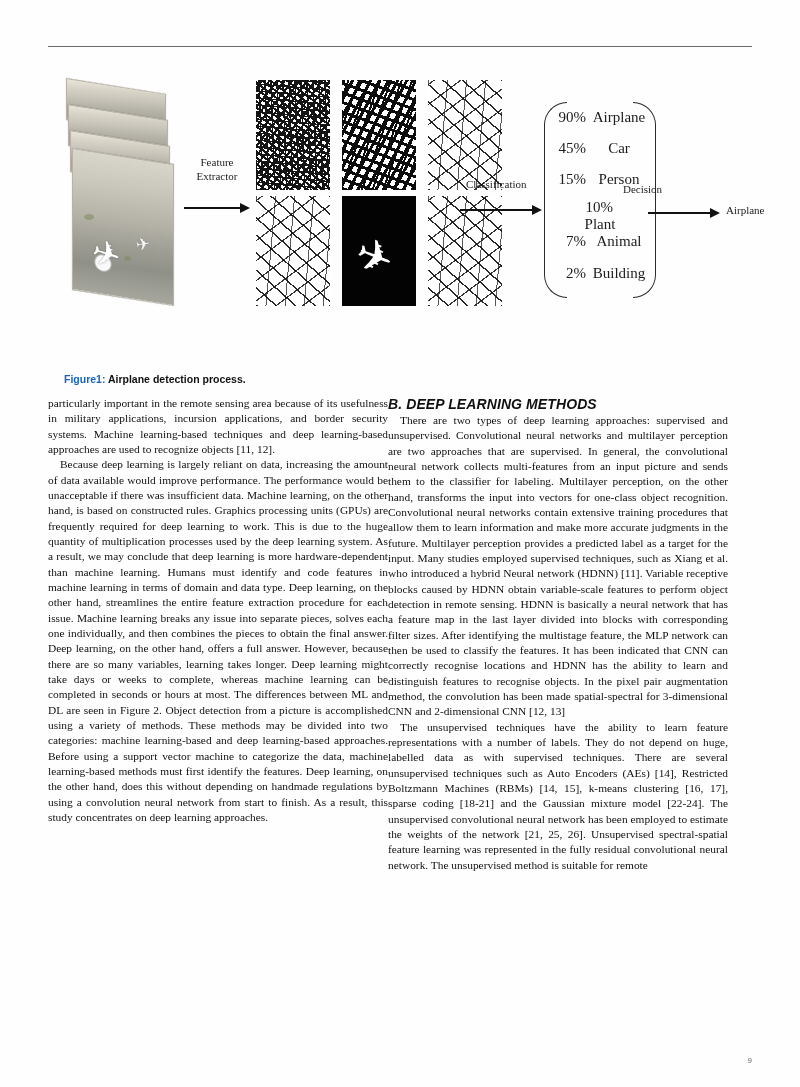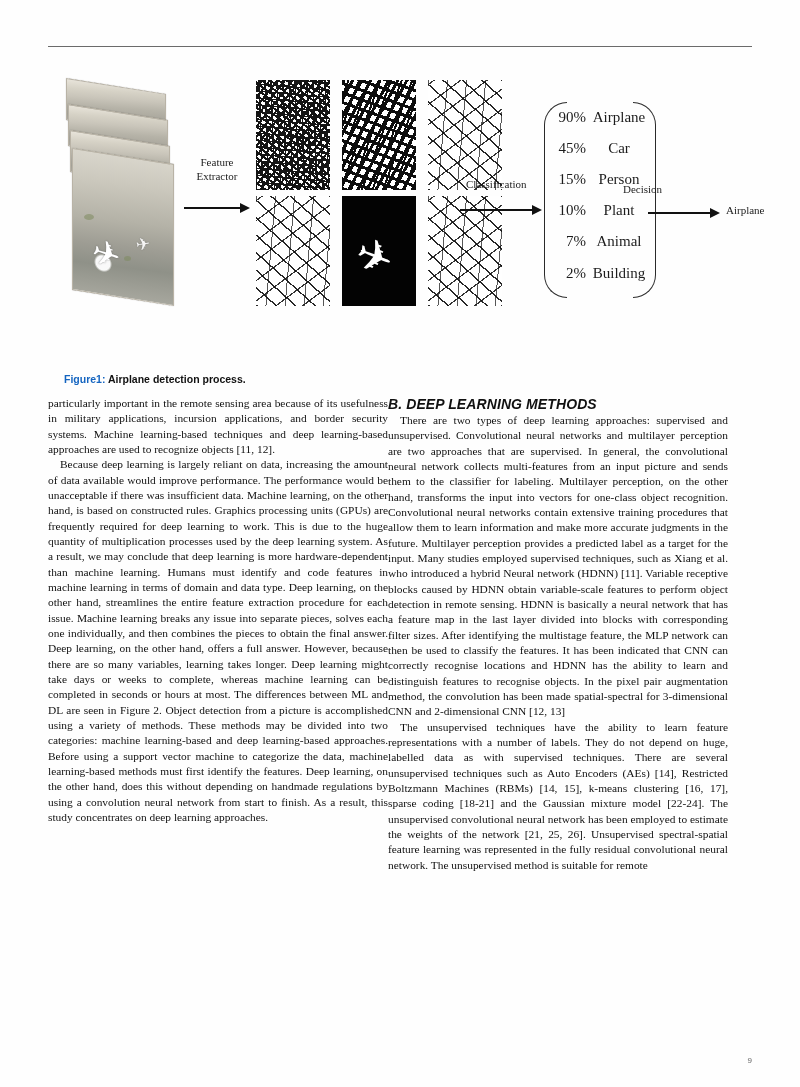--- a/index.html
+++ b/index.html
@@ -358,21 +358,21 @@
         <span class="score-name">Airplane</span>
       </div>
       <div class="score-row" style="top:35px;">
         <span class="score-pct">45%</span>
         <span class="score-name">Car</span>
       </div>
       <div class="score-row" style="top:66px;">
         <span class="score-pct">15%</span>
         <span class="score-name">Person</span>
       </div>
-      <div class="score-row" style="top:97px;">
+      <div class="score-row" style="top:97px;flex-direction:column;">
         <span class="score-pct">10%</span>
         <span class="score-name">Plant</span>
       </div>
       <div class="score-row" style="top:128px;">
         <span class="score-pct">7%</span>
         <span class="score-name">Animal</span>
       </div>
       <div class="score-row" style="top:160px;">
         <span class="score-pct">2%</span>
         <span class="score-name">Building</span>

